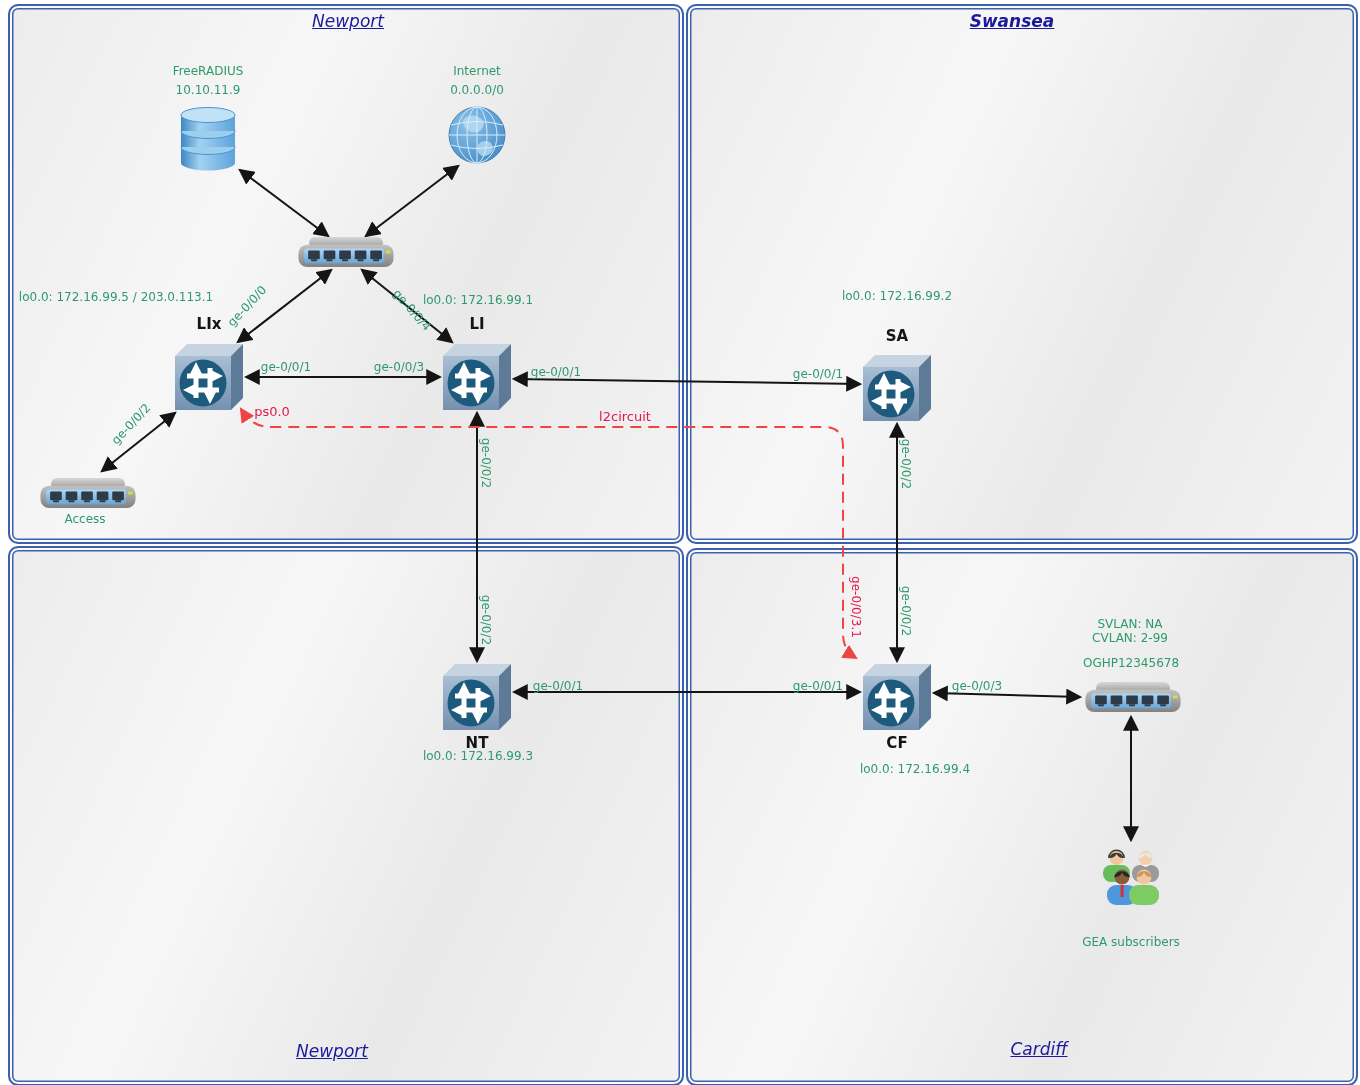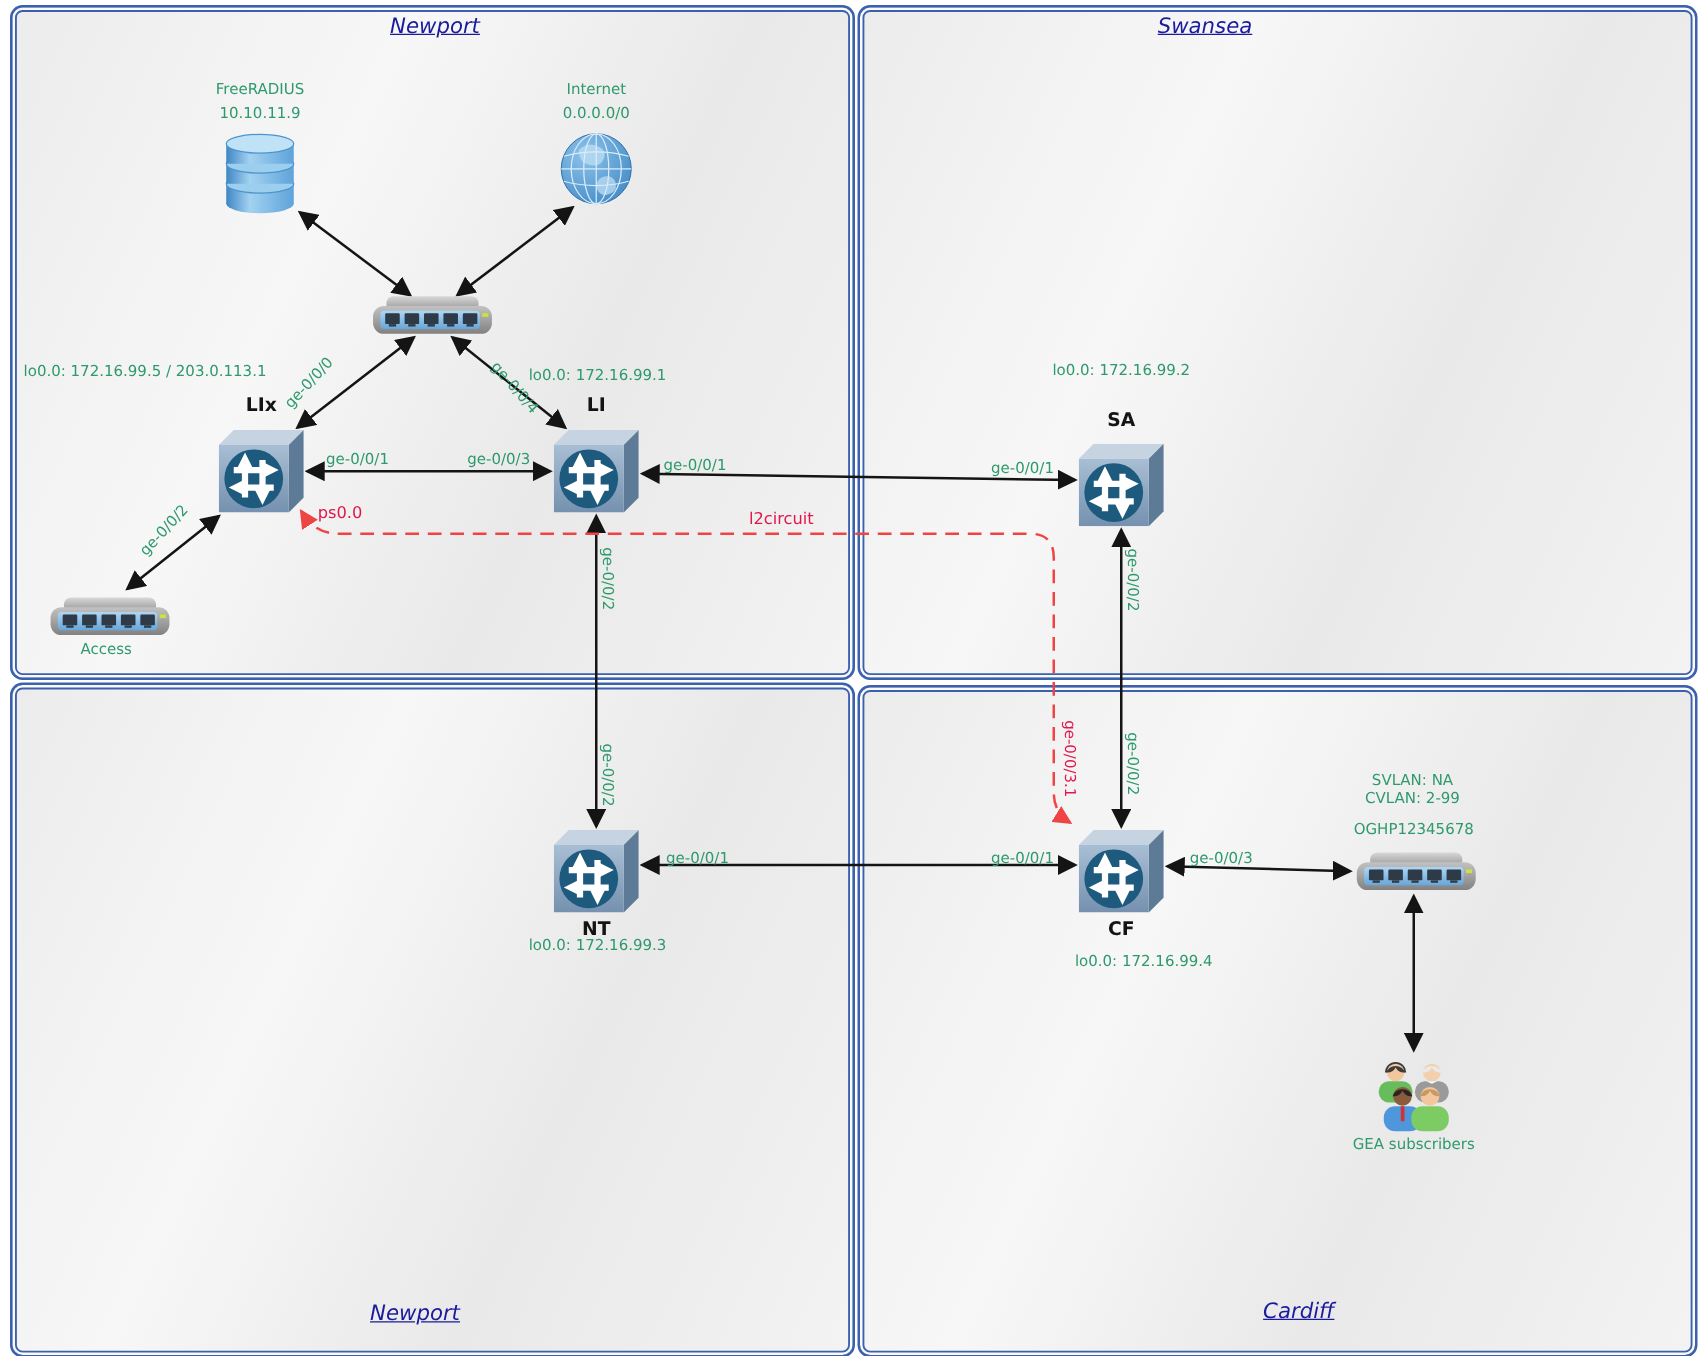--- a/index.html
+++ b/index.html
@@ -36,21 +36,21 @@
 <body>
 
 <div id="canvas">
 
   <div class="region" style="left:8px;top:4px;width:672px;height:536px;"></div>
   <div class="region" style="left:686px;top:4px;width:668px;height:536px;"></div>
   <div class="region" style="left:8px;top:546px;width:672px;height:536px;"></div>
   <div class="region" style="left:686px;top:548px;width:668px;height:534px;"></div>
 
   <div class="region-title" style="left:348px;top:21px;">Newport</div>
-  <div class="region-title" style="left:964px;top:21px;">Swansea</div>
+  <div class="region-title" style="left:1012px;top:21px;font-weight:bold;">Swansea</div>
   <div class="region-title" style="left:332px;top:1051px;">Newport</div>
   <div class="region-title" style="left:1039px;top:1049px;">Cardiff</div>
 
   <svg class="wires" width="1360" height="1085" viewBox="0 0 1360 1085">
     <defs>
       <marker id="mArrB" viewBox="0 0 10 10" refX="8.6" refY="5" markerWidth="8" markerHeight="8" orient="auto-start-reverse">
         <path d="M0,0 L10,5 L0,10 Z" fill="#141414"></path>
       </marker>
       <marker id="mArrR" viewBox="0 0 10 10" refX="8.6" refY="5" markerWidth="7.5" markerHeight="7.5" orient="auto-start-reverse">
         <path d="M0,0 L10,5 L0,10 Z" fill="#ef4444"></path>
@@ -250,21 +250,21 @@
   <div class="lbl name" style="left:897px;top:336px;">SA</div>
   <div class="lbl name" style="left:477px;top:743px;">NT</div>
   <div class="lbl" style="left:478px;top:756px;">lo0.0: 172.16.99.3</div>
   <div class="lbl name" style="left:897px;top:743px;">CF</div>
   <div class="lbl" style="left:896px;top:769px;margin-left:19px;">lo0.0: 172.16.99.4</div>
 
   <div class="lbl big" style="left:85px;top:519px;">Access</div>
   <div class="lbl" style="left:1130px;top:624px;">SVLAN: NA</div>
   <div class="lbl" style="left:1130px;top:638px;">CVLAN: 2-99</div>
   <div class="lbl huge" style="left:1131px;top:663px;">OGHP12345678</div>
-  <div class="lbl big" style="left:1131px;top:915px;">GEA subscribers</div>
+  <div class="lbl big" style="left:1131px;top:942px;">GEA subscribers</div>
 
   <div class="lbl rotm47" style="left:247px;top:306px;">ge-0/0/0</div>
   <div class="lbl rot49" style="left:412px;top:310px;">ge-0/0/4</div>
   <div class="lbl" style="left:286px;top:367px;">ge-0/0/1</div>
   <div class="lbl" style="left:399px;top:367px;">ge-0/0/3</div>
   <div class="lbl" style="left:556px;top:372px;">ge-0/0/1</div>
   <div class="lbl" style="left:818px;top:374px;">ge-0/0/1</div>
   <div class="lbl rotm47" style="left:131px;top:424px;">ge-0/0/2</div>
   <div class="lbl rot90" style="left:486px;top:463px;">ge-0/0/2</div>
   <div class="lbl rot90" style="left:486px;top:620px;">ge-0/0/2</div>

